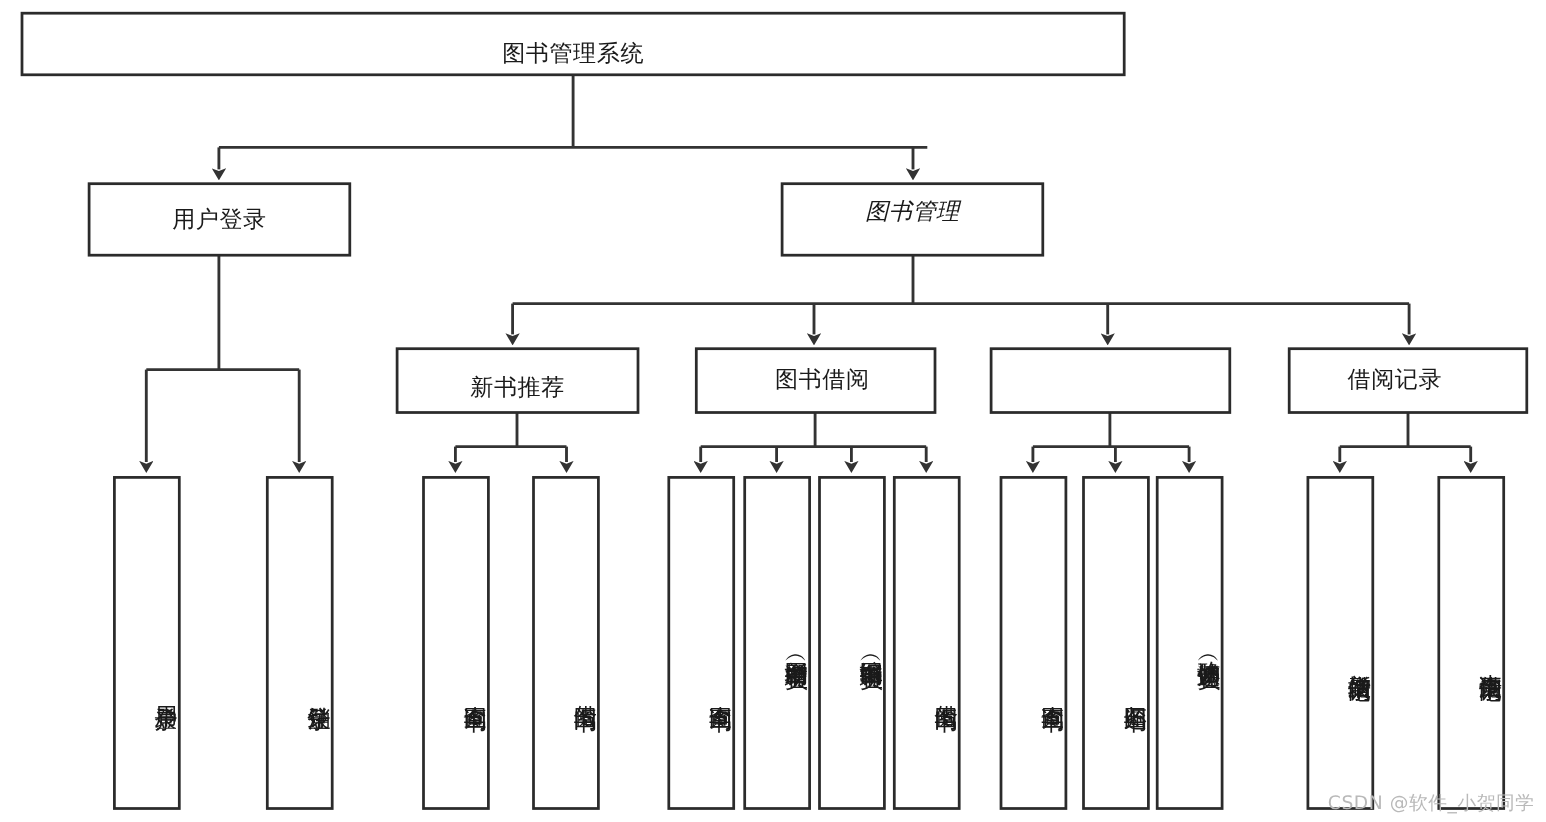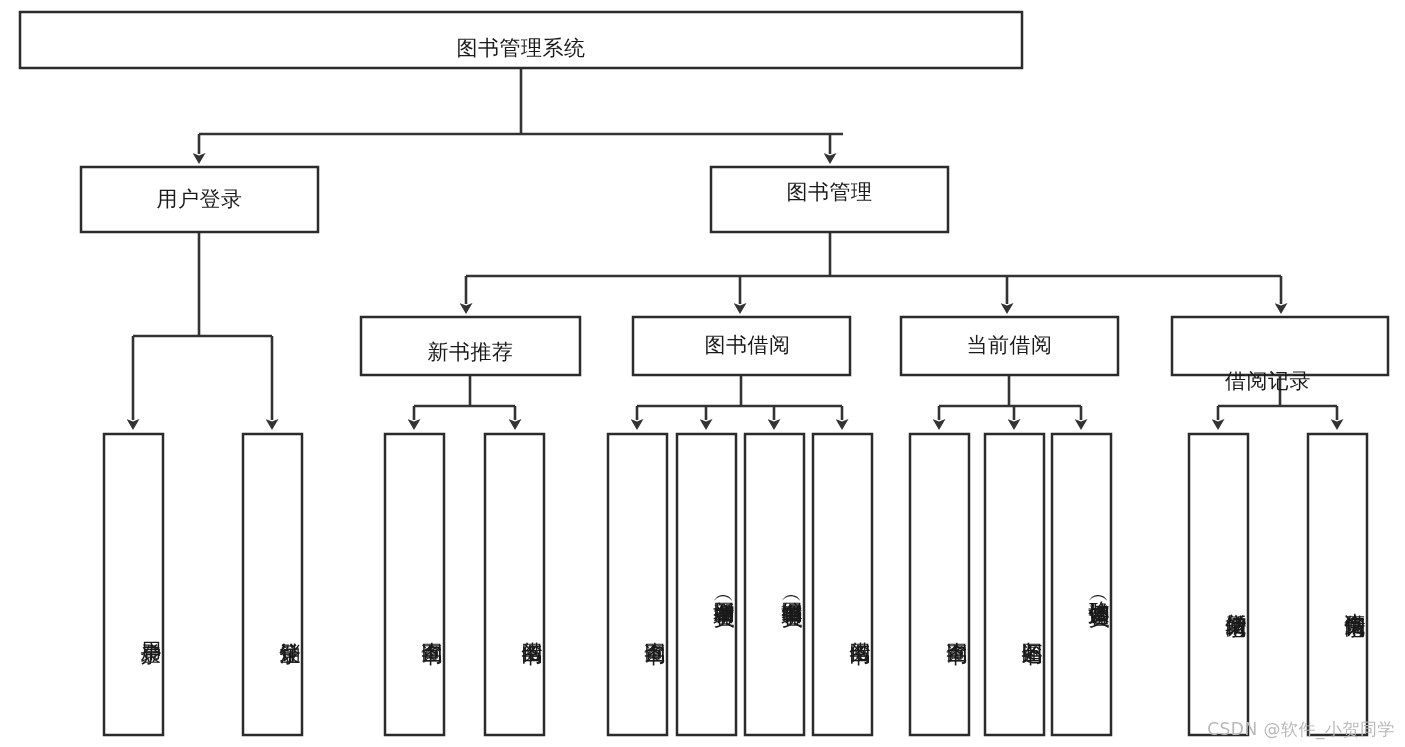--- a/index.html
+++ b/index.html
@@ -165,26 +165,25 @@
     <rect class="node-box" x="910" y="434" width="59" height="301"></rect>
     <rect class="node-box" x="985" y="434" width="59" height="301"></rect>
     <rect class="node-box" x="1052" y="434" width="59" height="301"></rect>
     <rect class="node-box" x="1189" y="434" width="59" height="301"></rect>
     <rect class="node-box" x="1308" y="434" width="59" height="301"></rect>
   </svg>
 
   <div class="node-label-h" style="left:20px; top:12px; width:1002px; height:73px;">图书管理系统</div>
 
   <div class="node-label-h" style="left:81px; top:167px; width:237px; height:65px;">用户登录</div>
-  <div class="node-label-h" style="left:711px; top:167px; width:237px; height:51px;">图书管理</div>
+  <div class="node-label-h" style="left:711px; top:167px; width:237px; height:51px;font-style:italic;">图书管理</div>
 
   <div class="node-label-h" style="left:361px; top:317px; width:219px; height:72px;">新书推荐</div>
   <div class="node-label-h" style="left:633px; top:317px; width:229px; height:58px;">图书借阅</div>
-  <div class="node-label-h" style="left:901px; top:317px; width:217px; height:58px;">当前借阅</div>
-  <div class="node-label-h" style="left:1172px; top:317px; width:192px; height:58px;margin-top:36px;">借阅记录</div>
+  <div class="node-label-h" style="left:1172px; top:317px; width:192px; height:58px;">借阅记录</div>
 
   <div class="node-label-v" style="left:104px; top:519px; width:59px; height:216px;">用户登录</div>
   <div class="node-label-v" style="left:243px; top:519px; width:59px; height:216px;">注销登录</div>
   <div class="node-label-v" style="left:385px; top:519px; width:59px; height:216px;">查询图书</div>
   <div class="node-label-v" style="left:485px; top:519px; width:59px; height:216px;">借阅图书</div>
   <div class="node-label-v" style="left:608px; top:519px; width:59px; height:216px;">查询图书</div>
   <div class="node-label-v" style="left:677px; top:441px; width:59px; height:294px;">新增图书（管理员）</div>
   <div class="node-label-v" style="left:745px; top:441px; width:59px; height:294px;">编辑图书（管理员）</div>
   <div class="node-label-v" style="left:813px; top:519px; width:59px; height:216px;">借阅图书</div>
   <div class="node-label-v" style="left:910px; top:519px; width:59px; height:216px;">查询图书</div>

